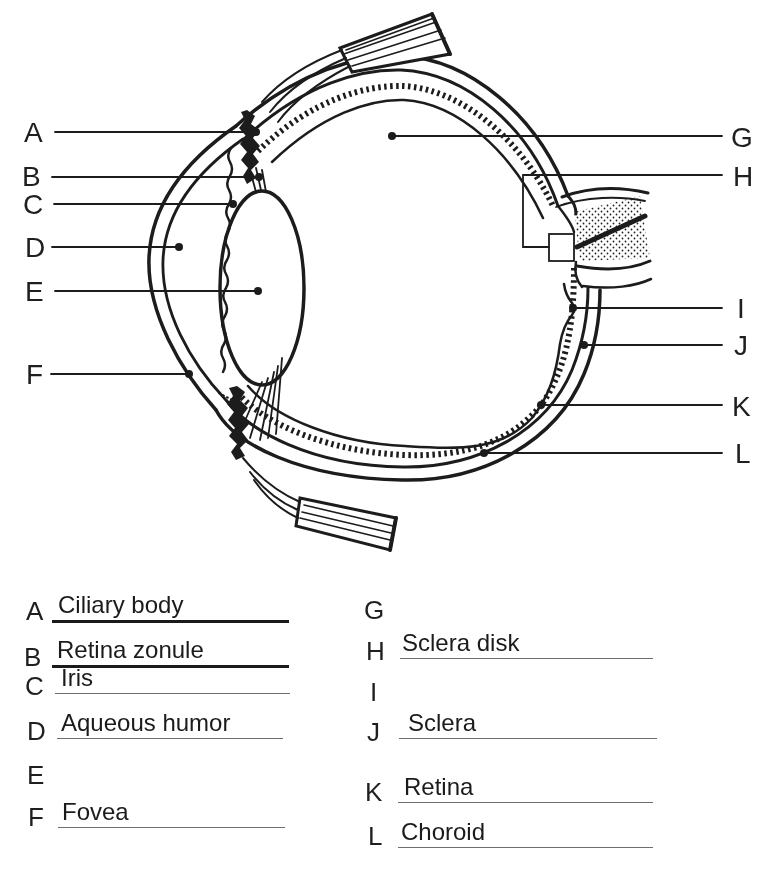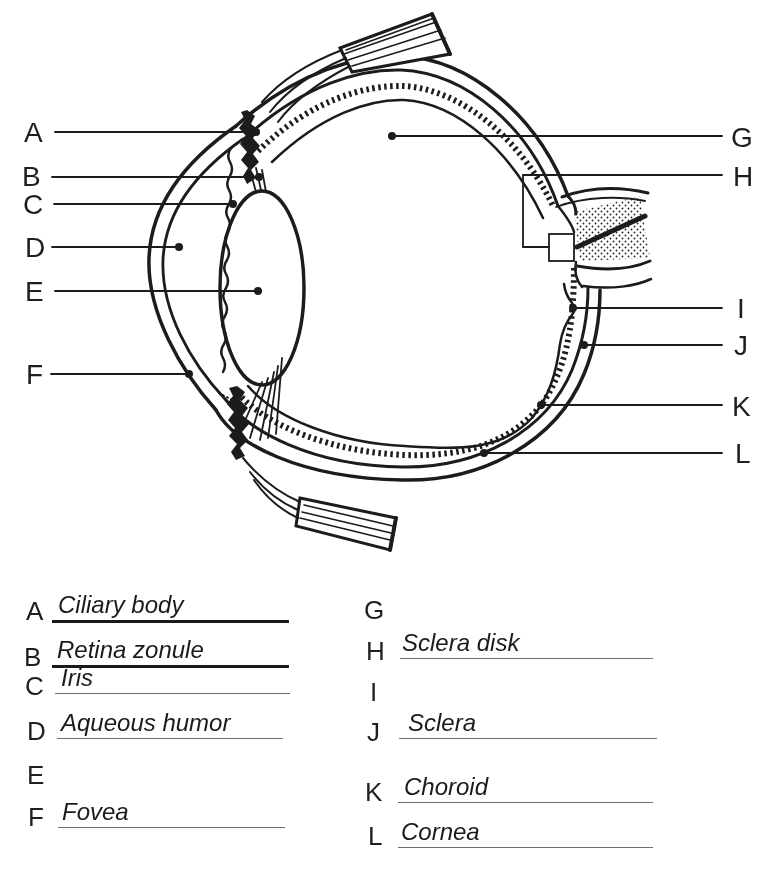--- a/index.html
+++ b/index.html
@@ -12,21 +12,20 @@
   #stage{position:absolute;left:0;top:0;width:768px;height:878px;}
   svg{position:absolute;left:0;top:0;}
   .ans-letter{
     position:absolute;
     font-size:26px;line-height:26px;color:#1f1f1f;
   }
   .ans-blank{
     position:absolute;height:28px;
     border-bottom:1.5px solid #6e6e6e;
     box-sizing:content-box;
-    font-style:italic;
   }
   .ans-blank.thick{border-bottom:3px solid #1a1a1a;}
   .ans-term{
     position:absolute;left:0;bottom:1px;white-space:nowrap;
     font-size:24px;line-height:28px;color:#1b1b1b;
   }
 </style>
 </head>
 <body>
 
@@ -224,21 +223,21 @@
 
   <span class="ans-letter" style="left:370px;top:679px">I</span>
 
   <span class="ans-letter" style="left:367px;top:719px">J</span>
   <div class="ans-blank" style="left:399px;top:710px;width:258px">
     <span class="ans-term" style="left:9px">Sclera</span>
   </div>
 
   <span class="ans-letter" style="left:365px;top:779px">K</span>
   <div class="ans-blank" style="left:398px;top:774px;width:255px">
-    <span class="ans-term" style="left:6px">Choroid</span>
+    <span class="ans-term" style="left:6px">Retina</span>
   </div>
 
   <span class="ans-letter" style="left:368px;top:823px">L</span>
   <div class="ans-blank" style="left:398px;top:819px;width:255px">
-    <span class="ans-term" style="left:3px">Cornea</span>
+    <span class="ans-term" style="left:3px">Choroid</span>
   </div>
 
 </div>
 
 </body></html>

